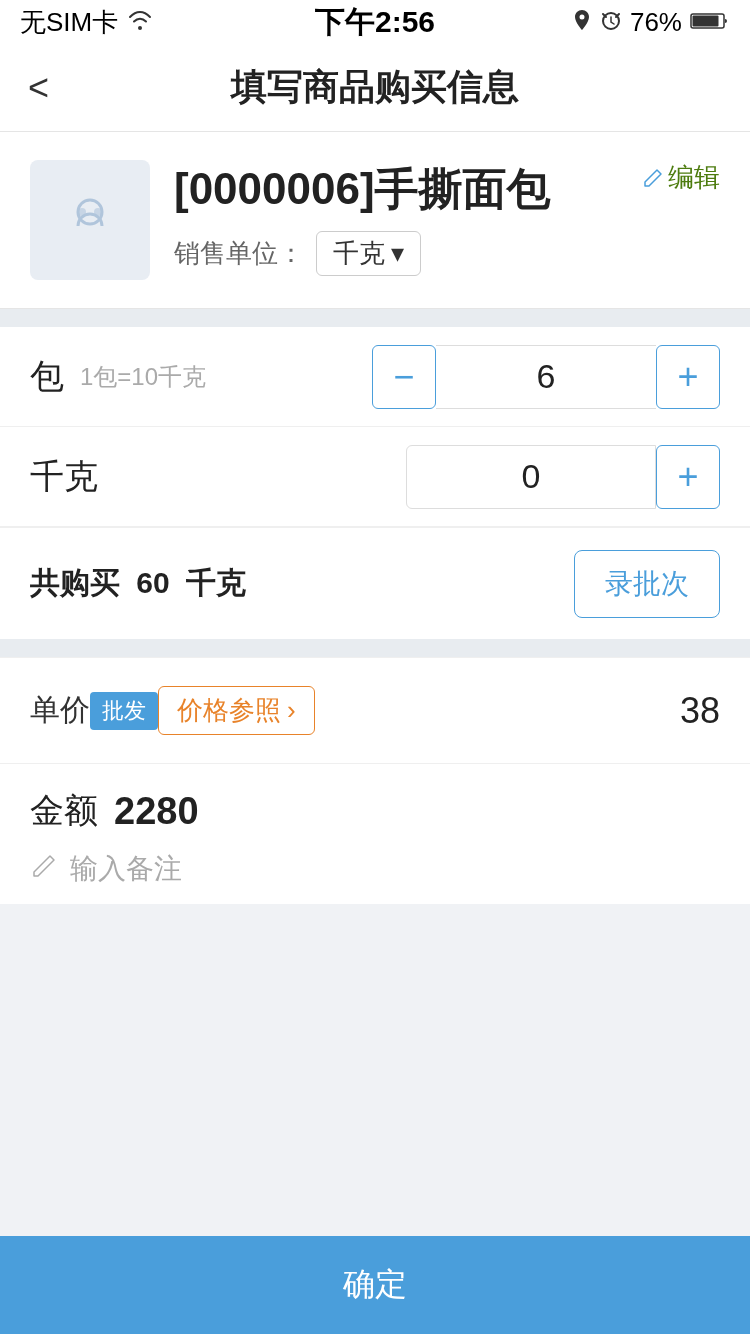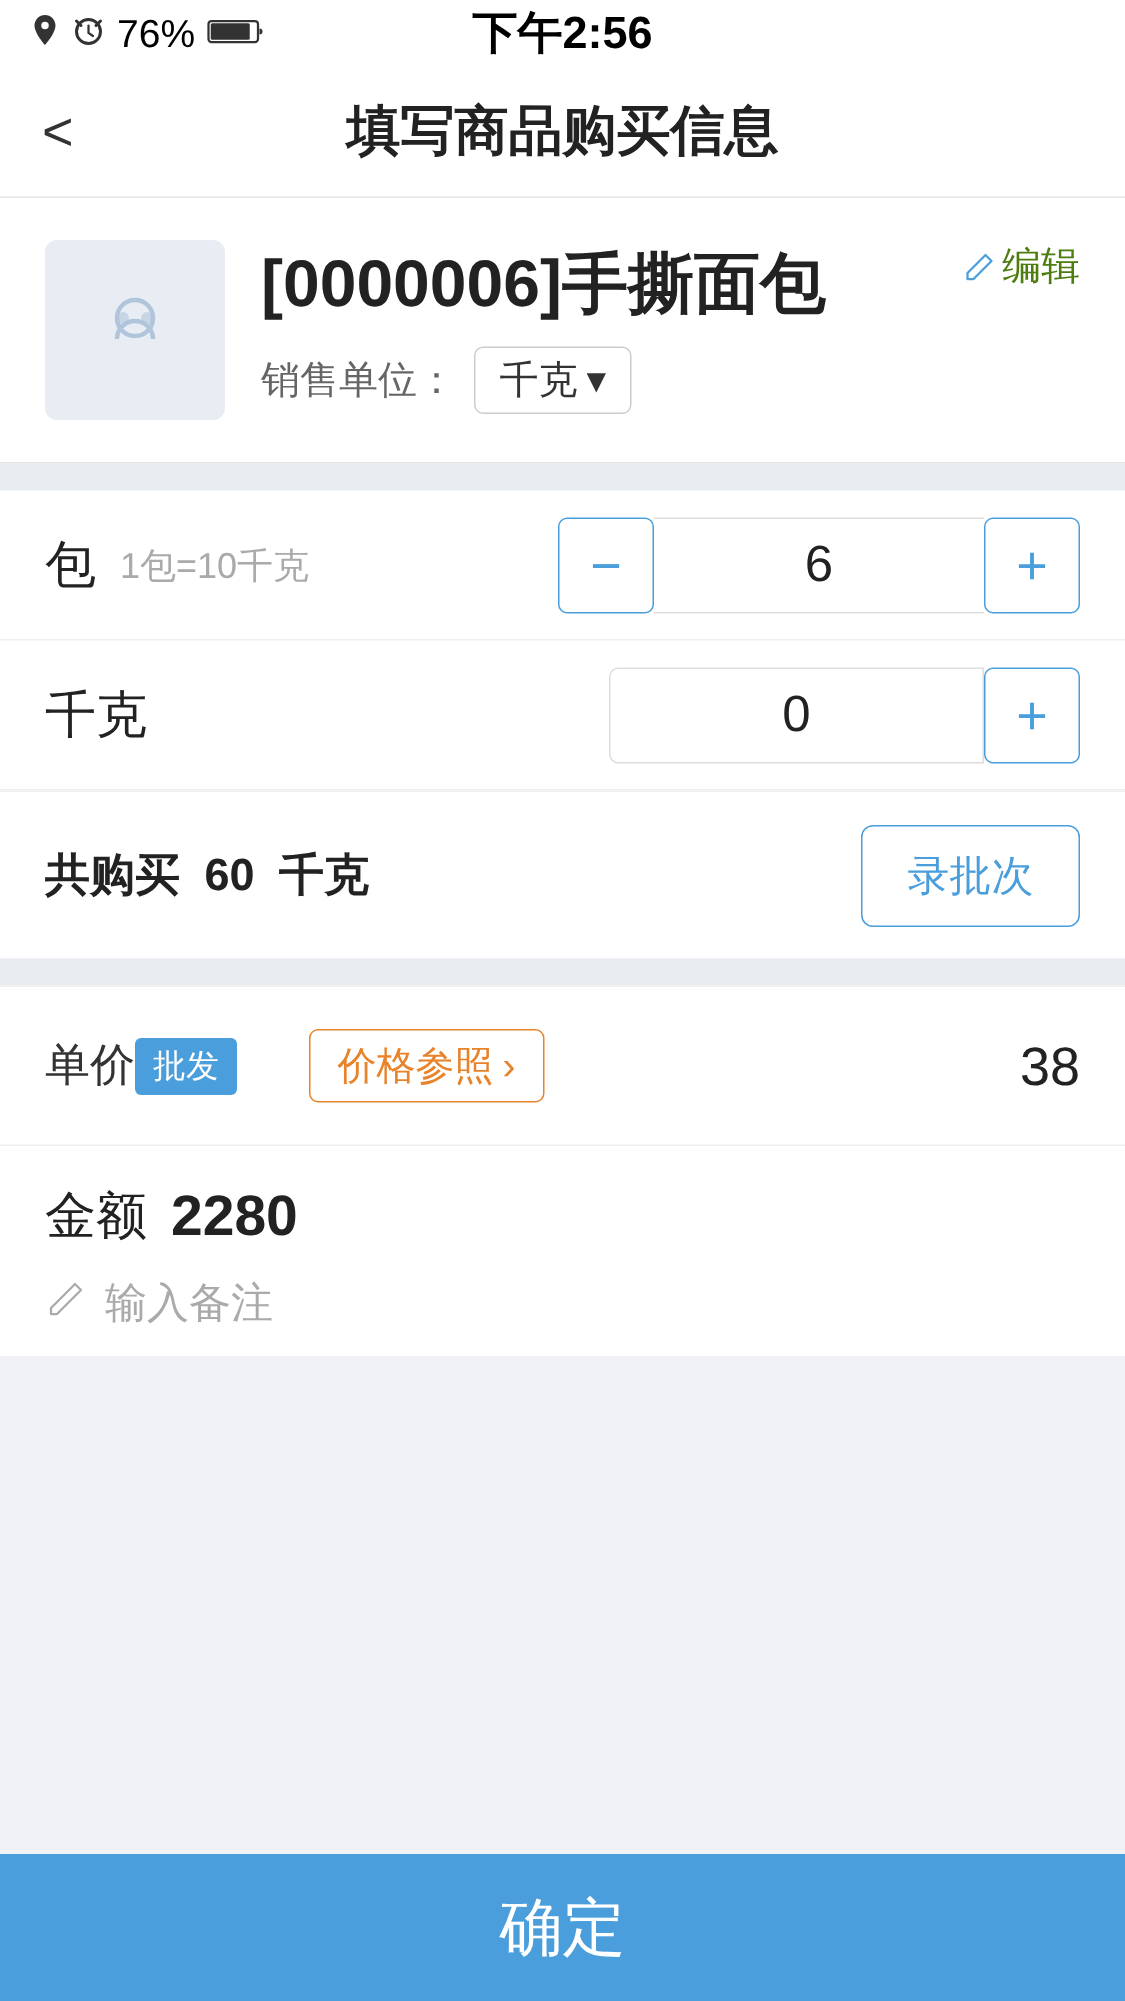--- a/index.html
+++ b/index.html
@@ -254,21 +254,20 @@
       border: 1.5px solid #e8832a;
       color: #e8832a;
       background: #fff;
       border-radius: 6px;
       padding: 6px 18px;
       font-size: 26px;
       display: flex;
       align-items: center;
       gap: 6px;
       cursor: pointer;
-      margin-left: 48px;
     }
     .price-value {
       flex: 1;
       text-align: right;
       font-size: 36px;
       color: #222;
       font-weight: 500;
     }
 
     
@@ -322,31 +321,42 @@
       left: 0;
       width: 750px;
       height: 98px;
       background: #4a9edb;
       display: flex;
       align-items: center;
       justify-content: center;
       cursor: pointer;
     }
     .confirm-text {
-      font-size: 42px;
+      font-size: 32px;
       color: #fff;
       font-weight: 500;
     }
 
     .no-sim-text { font-size: 26px; }
   </style>
 </head>
 <body>
 
 <div class="status-bar">
+  <div class="status-left">
+    <span class="no-sim-text">无SIM卡</span>
+    <span>
+      <svg width="28" height="22" viewBox="0 0 28 22" fill="none">
+        <path d="M14 17a2 2 0 1 1 0 4 2 2 0 0 1 0-4z" fill="#333"></path>
+        <path d="M8 12.5C9.9 10.6 11.8 9.7 14 9.7s4.1.9 6 2.8" stroke="#333" stroke-width="2" fill="none" stroke-linecap="round"></path>
+        <path d="M4 8C7 4.8 10.3 3 14 3s7 1.8 10 5" stroke="#333" stroke-width="2" fill="none" stroke-linecap="round"></path>
+        <path d="M0 3.5C4 -0.5 8.7-1.5 14 1.5" stroke="#333" stroke-width="0" fill="none"></path>
+      </svg>
+    </span>
+  </div>
   <div class="status-center">下午2:56</div>
   <div class="status-right">
     <span>
       <svg width="20" height="22" viewBox="0 0 20 22" fill="none">
         <path d="M10 1C6.13 1 3 4.13 3 8c0 5.25 7 13 7 13s7-7.75 7-13c0-3.87-3.13-7-7-7zm0 9.5a2.5 2.5 0 1 1 0-5 2.5 2.5 0 0 1 0 5z" fill="#333"></path>
       </svg>
     </span>
     <span>
       <svg width="22" height="22" viewBox="0 0 22 22" fill="none">
         <circle cx="11" cy="12" r="8" stroke="#333" stroke-width="2" fill="none"></circle>

